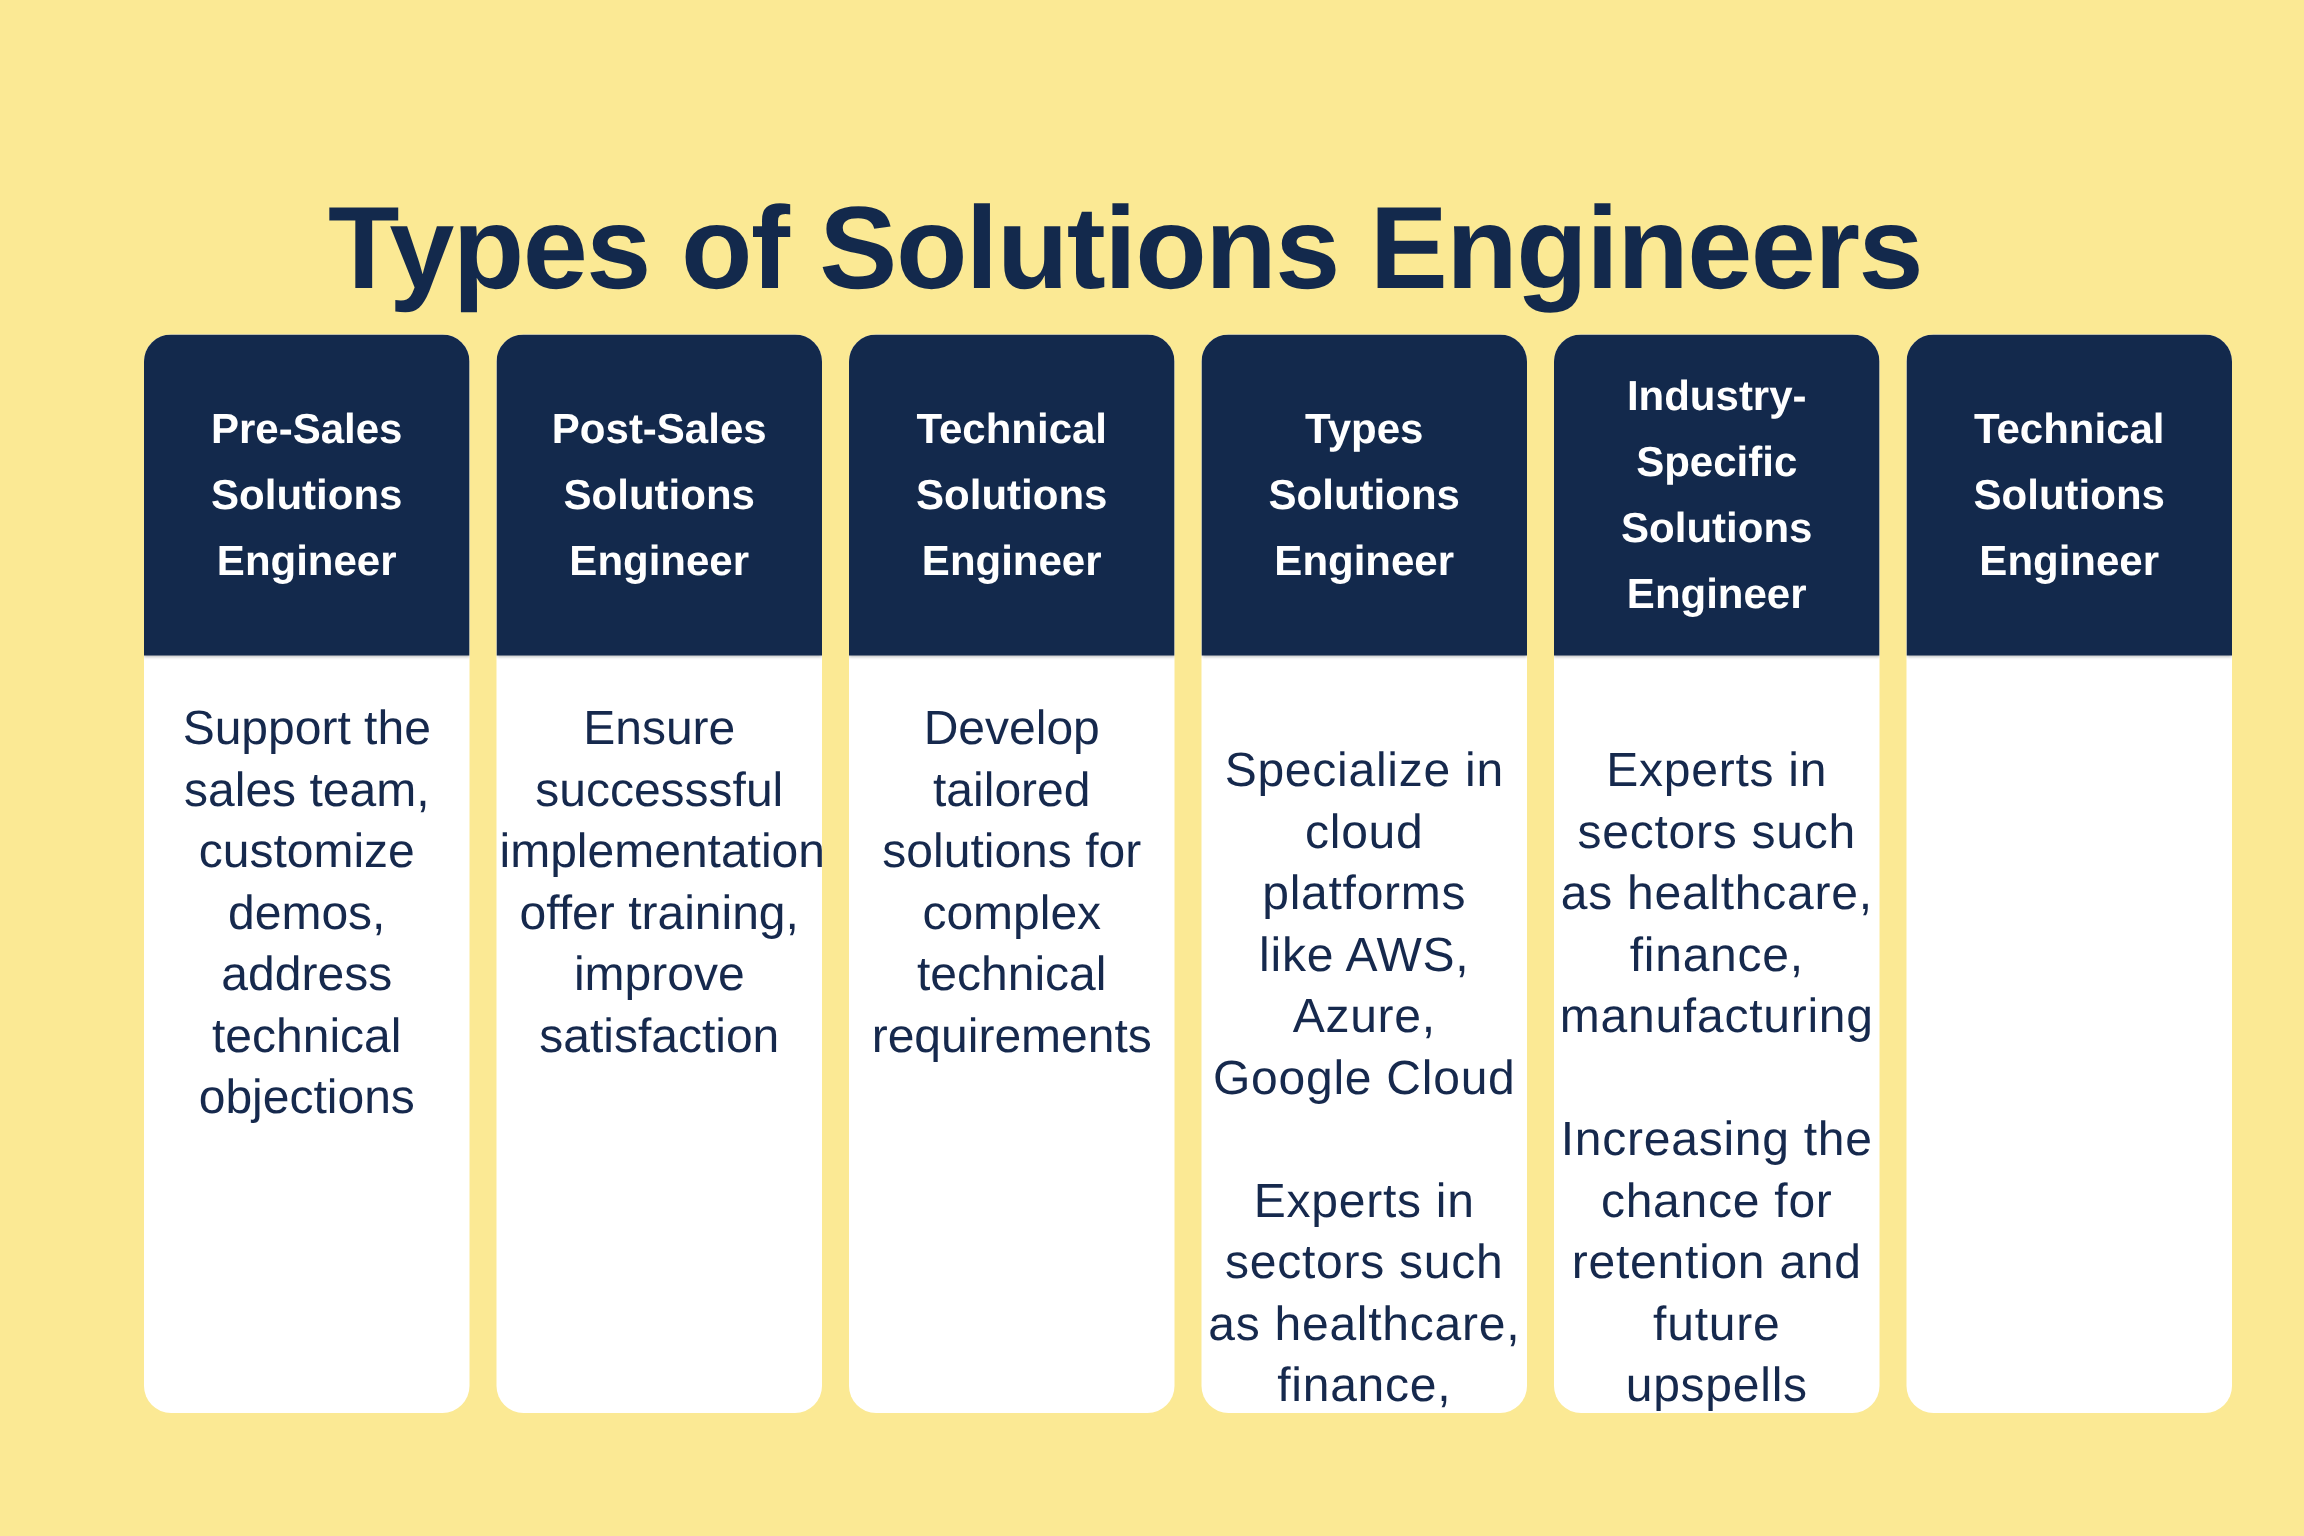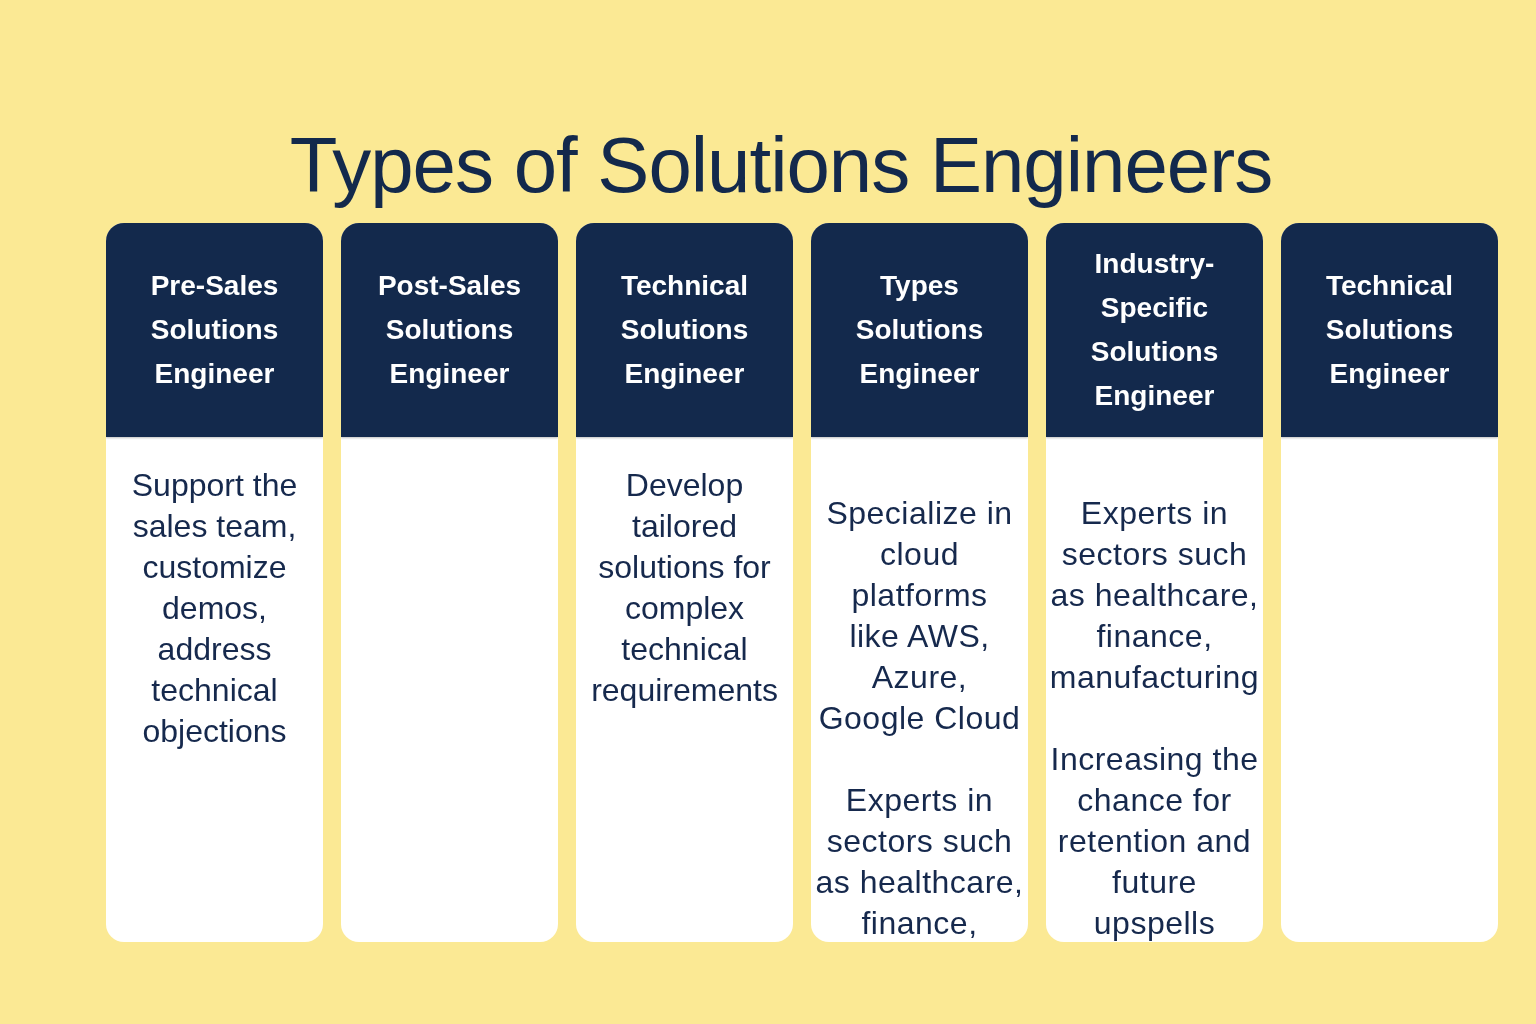--- a/index.html
+++ b/index.html
@@ -14,29 +14,28 @@
     background: #FBE994;
     font-family: "Liberation Sans", sans-serif;
   }
   .page-title {
     position: absolute;
     top: 68px;
     left: 0;
     width: 1500px;
     text-align: center;
     font-size: 78px;
-    font-weight: 400;
+    font-weight: 700;
     letter-spacing: -1px;
     color: #13294C;
     white-space: nowrap;
-    padding-left: 31px;
   }
   .cards {
     position: absolute;
-    left: 70px;
+    left: 60px;
     top: 223px;
     width: 1392px;
     height: 719px;
     display: flex;
     gap: 18px;
     align-items: stretch;
     padding-left: 36px;
   }
   .card {
     flex: 1 1 0;
@@ -92,20 +91,26 @@
 demos,
 address
 technical
 objections</div>
   </div>
 
   <div class="card">
     <div class="card-header">Post-Sales
 Solutions
 Engineer</div>
+    <div class="card-body">Ensure
+successsful
+implementation
+offer training,
+improve
+satisfaction</div>
   </div>
 
   <div class="card">
     <div class="card-header">Technical
 Solutions
 Engineer</div>
     <div class="card-body">Develop
 tailored
 solutions for
 complex

